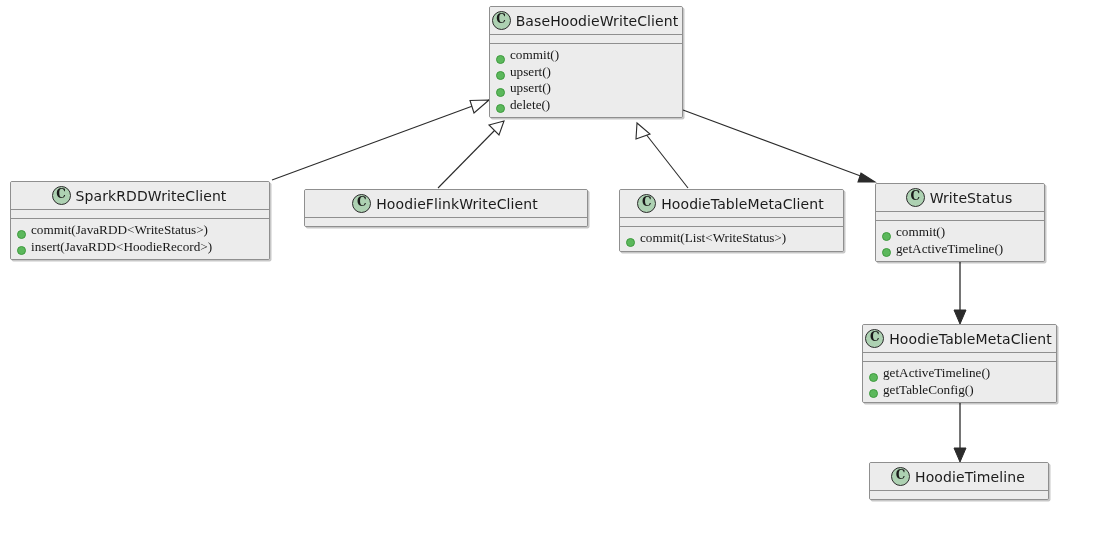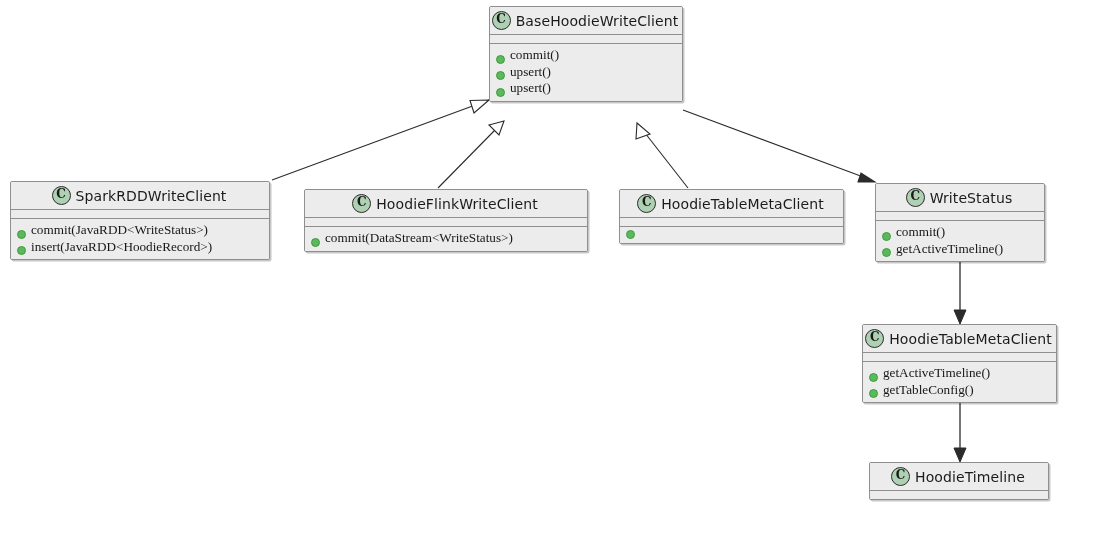--- a/index.html
+++ b/index.html
@@ -161,20 +161,24 @@
         <span class="method-label">commit()</span>
       </div>
       <div class="method-row">
         <span class="vis-dot"></span>
         <span class="method-label">upsert()</span>
       </div>
       <div class="method-row">
         <span class="vis-dot"></span>
         <span class="method-label">upsert()</span>
       </div>
+      <div class="method-row">
+        <span class="vis-dot"></span>
+        <span class="method-label">delete()</span>
+      </div>
     </div>
   </div>
 
   <div class="uml-class" id="cls-spark">
     <div class="uml-header">
       <span class="class-icon">C</span>
       <span class="class-title">SparkRDDWriteClient</span>
     </div>
     <div class="uml-attrs"></div>
     <div class="uml-methods">
@@ -188,37 +192,32 @@
       </div>
     </div>
   </div>
 
   <div class="uml-class" id="cls-flink">
     <div class="uml-header">
       <span class="class-icon">C</span>
       <span class="class-title">HoodieFlinkWriteClient</span>
     </div>
     <div class="uml-attrs"></div>
-    <div class="uml-methods">
-      <div class="method-row">
-        <span class="vis-dot"></span>
-        <span class="method-label">commit(DataStream&lt;WriteStatus&gt;)</span>
-      </div>
-    </div>
   </div>
 
   <div class="uml-class" id="cls-java">
     <div class="uml-header">
       <span class="class-icon">C</span>
       <span class="class-title">HoodieTableMetaClient</span>
     </div>
     <div class="uml-attrs"></div>
     <div class="uml-methods">
       <div class="method-row">
         <span class="vis-dot"></span>
+        <span class="method-label">commit(List&lt;WriteStatus&gt;)</span>
       </div>
     </div>
   </div>
 
   <div class="uml-class" id="cls-table">
     <div class="uml-header">
       <span class="class-icon">C</span>
       <span class="class-title">WriteStatus</span>
     </div>
     <div class="uml-attrs"></div>

